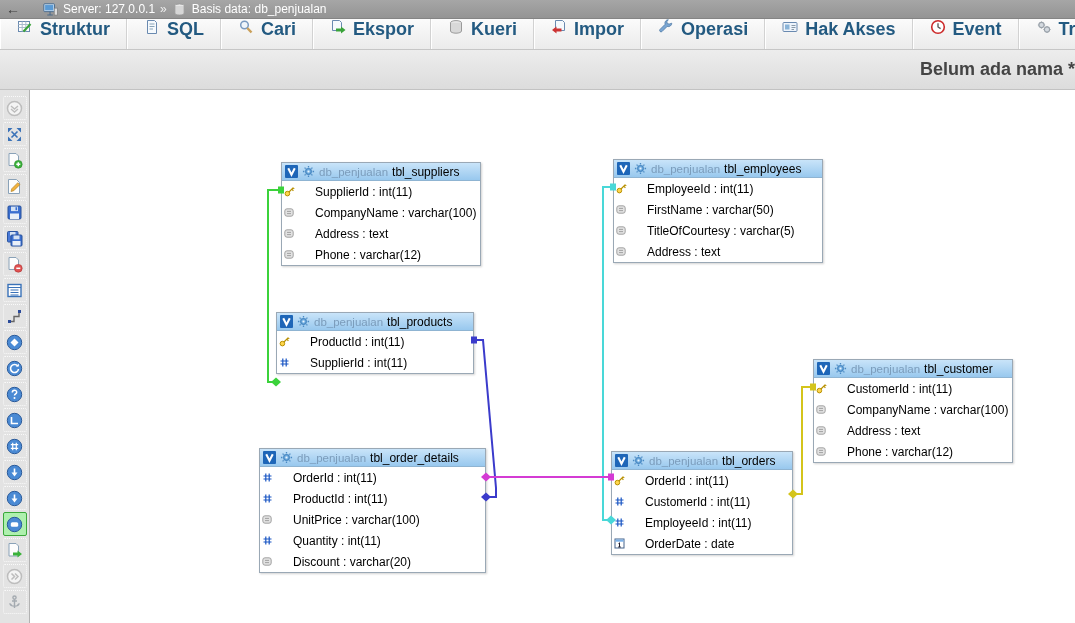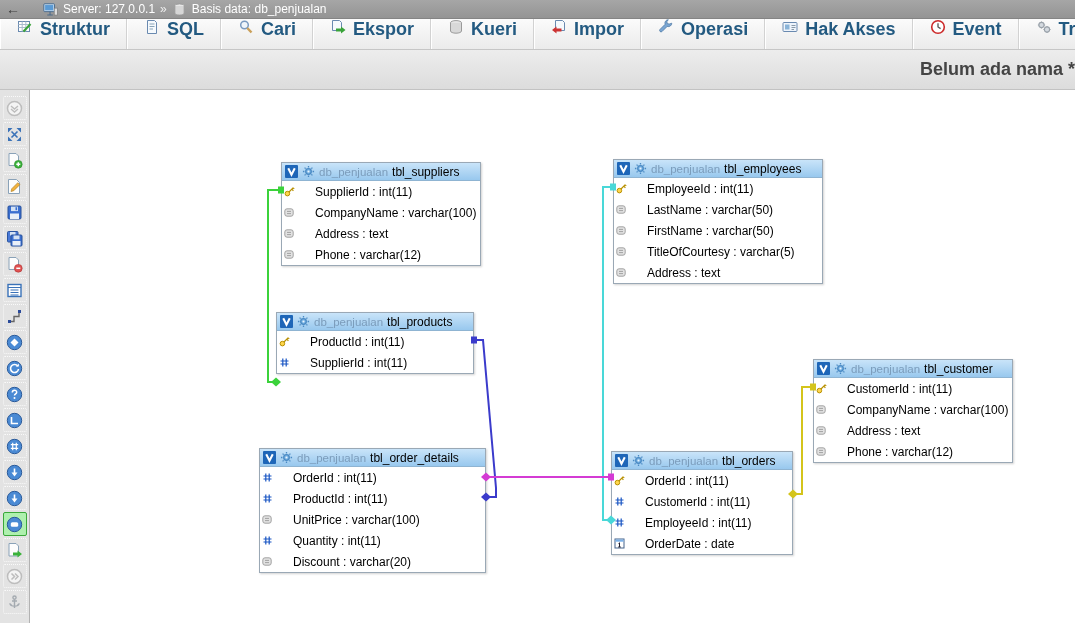--- a/index.html
+++ b/index.html
@@ -489,29 +489,20 @@
           </span>
           <span>EmployeeId : int(11)</span>
         </div>
         <div class="drow">
           <span class="icn">
             <svg viewBox="0 0 11 11">
               <rect x="0.8" y="1.8" width="8.4" height="7.4" rx="2.2" fill="#e2e2e2" stroke="#9a9a9a" stroke-width="0.9"></rect>
               <path d="M3 4.4h4M3 6.6h4" stroke="#9a9a9a" stroke-width="0.9" fill="none"></path>
             </svg>
           </span>
-          <span>LastName : varchar(50)</span>
-        </div>
-        <div class="drow">
-          <span class="icn">
-            <svg viewBox="0 0 11 11">
-              <rect x="0.8" y="1.8" width="8.4" height="7.4" rx="2.2" fill="#e2e2e2" stroke="#9a9a9a" stroke-width="0.9"></rect>
-              <path d="M3 4.4h4M3 6.6h4" stroke="#9a9a9a" stroke-width="0.9" fill="none"></path>
-            </svg>
-          </span>
           <span>FirstName : varchar(50)</span>
         </div>
         <div class="drow">
           <span class="icn">
             <svg viewBox="0 0 11 11">
               <rect x="0.8" y="1.8" width="8.4" height="7.4" rx="2.2" fill="#e2e2e2" stroke="#9a9a9a" stroke-width="0.9"></rect>
               <path d="M3 4.4h4M3 6.6h4" stroke="#9a9a9a" stroke-width="0.9" fill="none"></path>
             </svg>
           </span>
           <span>TitleOfCourtesy : varchar(5)</span>

